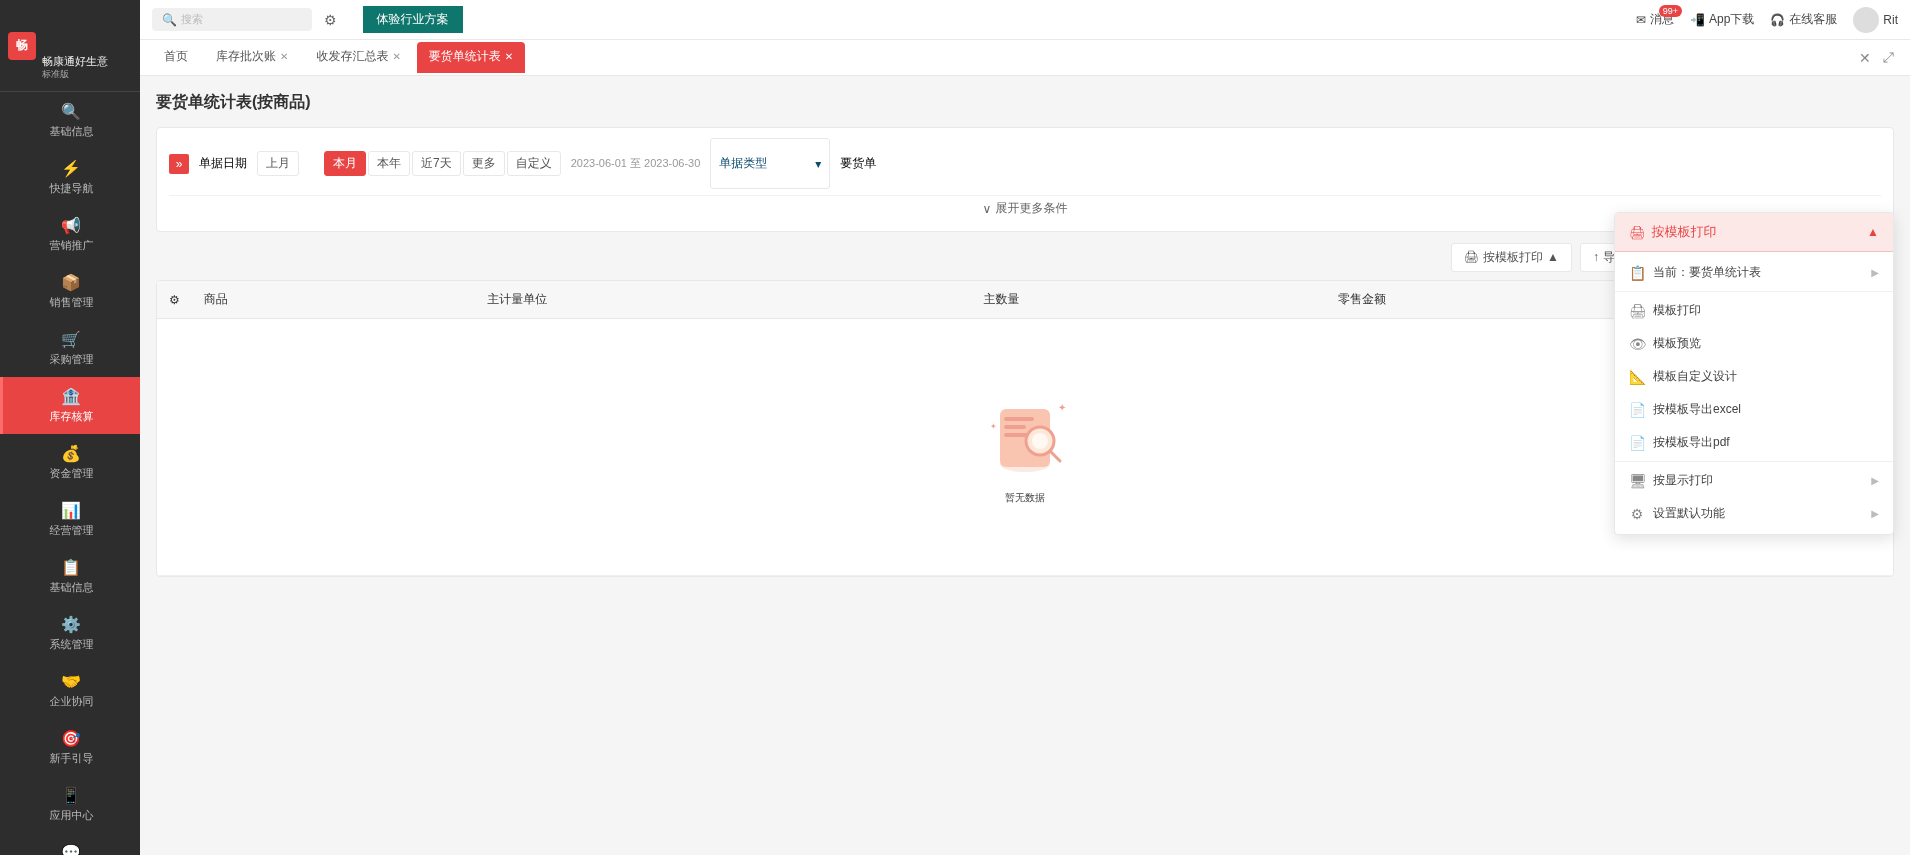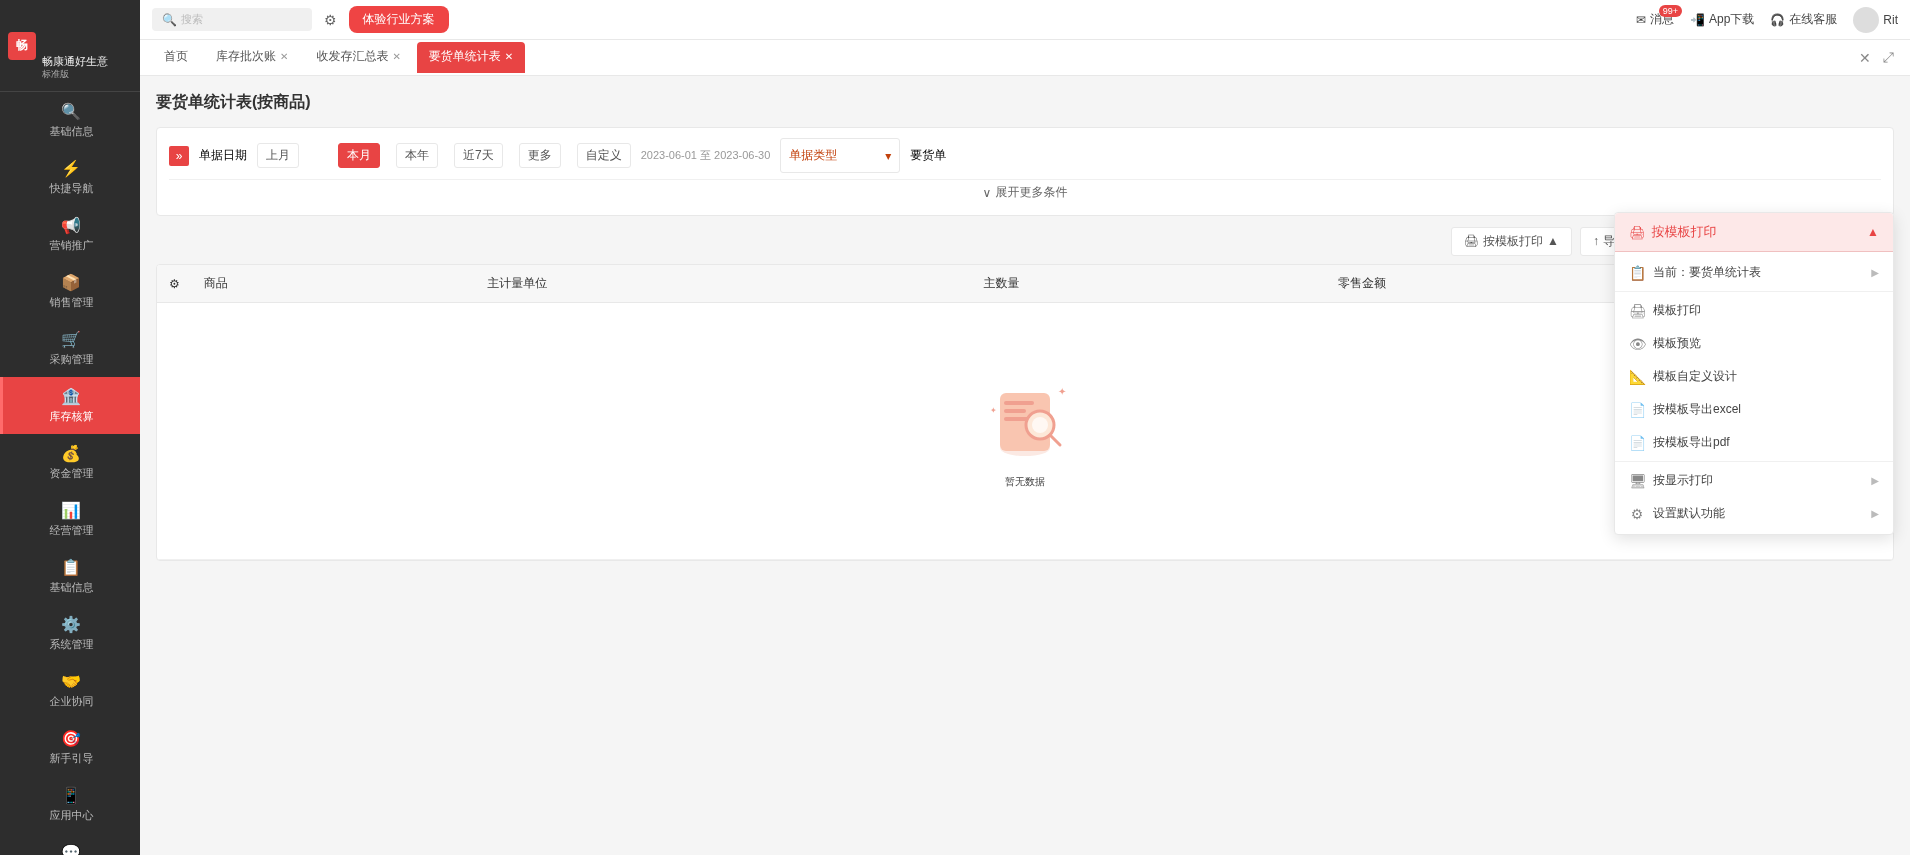--- a/index.html
+++ b/index.html
@@ -71,28 +71,28 @@
       background: #f0f0f0;
       border-radius: 4px;
       padding: 4px 10px;
       font-size: 12px;
       color: #999;
       width: 160px;
       display: flex; align-items: center; gap: 4px;
     }
     .topbar-gear { color: #666; font-size: 14px; cursor: pointer; margin-left: 4px; }
     .topbar-trial-btn {
-      background: #ef4444;
+      background: #0f766e;
       color: white;
       border: none;
-      border-radius: 8px;
+      border-radius: 0;
       padding: 5px 14px;
       font-size: 12px;
       cursor: pointer;
-      margin-left: 4px;
+      margin-left: 18px;
     }
     .topbar-right {
       margin-left: auto;
       display: flex;
       align-items: center;
       gap: 16px;
     }
     .topbar-icon-item {
       display: flex; align-items: center; gap: 4px; cursor: pointer; color: #444; font-size: 12px; position: relative;
     }
@@ -171,30 +171,30 @@
       background: #e84444;
       color: white;
       border: none;
       border-radius: 2px;
       width: 20px; height: 20px;
       font-size: 12px;
       cursor: pointer;
       display: flex; align-items: center; justify-content: center;
     }
     .filter-label { color: #000000; font-size: 12px; white-space: nowrap; }
-    .date-options { display: flex; align-items: center; gap: 16px; }
+    .date-options { display: flex; align-items: center; gap: 2px; }
     .date-btn {
       padding: 3px 8px; border: 1px solid #e8e8e8; background: #fff;
       border-radius: 3px; font-size: 12px; cursor: pointer; color: #555;
     }
     .date-btn.active { background: #e84444; color: white; border-color: #e84444; margin-left: 23px; }
     .date-range { font-size: 11px; color: #999; }
     .filter-select {
-      border: 1px solid #e8e8e8; border-radius: 3px; padding: 8px 8px;
-      font-size: 12px; color: #c2410c; background: #fff; min-width: 120px;
+      border: 1px solid #e8e8e8; border-radius: 3px; padding: 16px 8px;
+      font-size: 12px; color: #0c4a6e; background: #fff; min-width: 120px;
       display: flex; align-items: center; justify-content: space-between; cursor: pointer;
     }
     .expand-more-btn {
       display: flex; align-items: center; justify-content: center;
       gap: 4px; width: 100%; padding: 4px; cursor: pointer;
       color: #666; font-size: 12px; margin-top: 6px;
       border-top: 1px solid #f0f0f0;
     }
 
     

